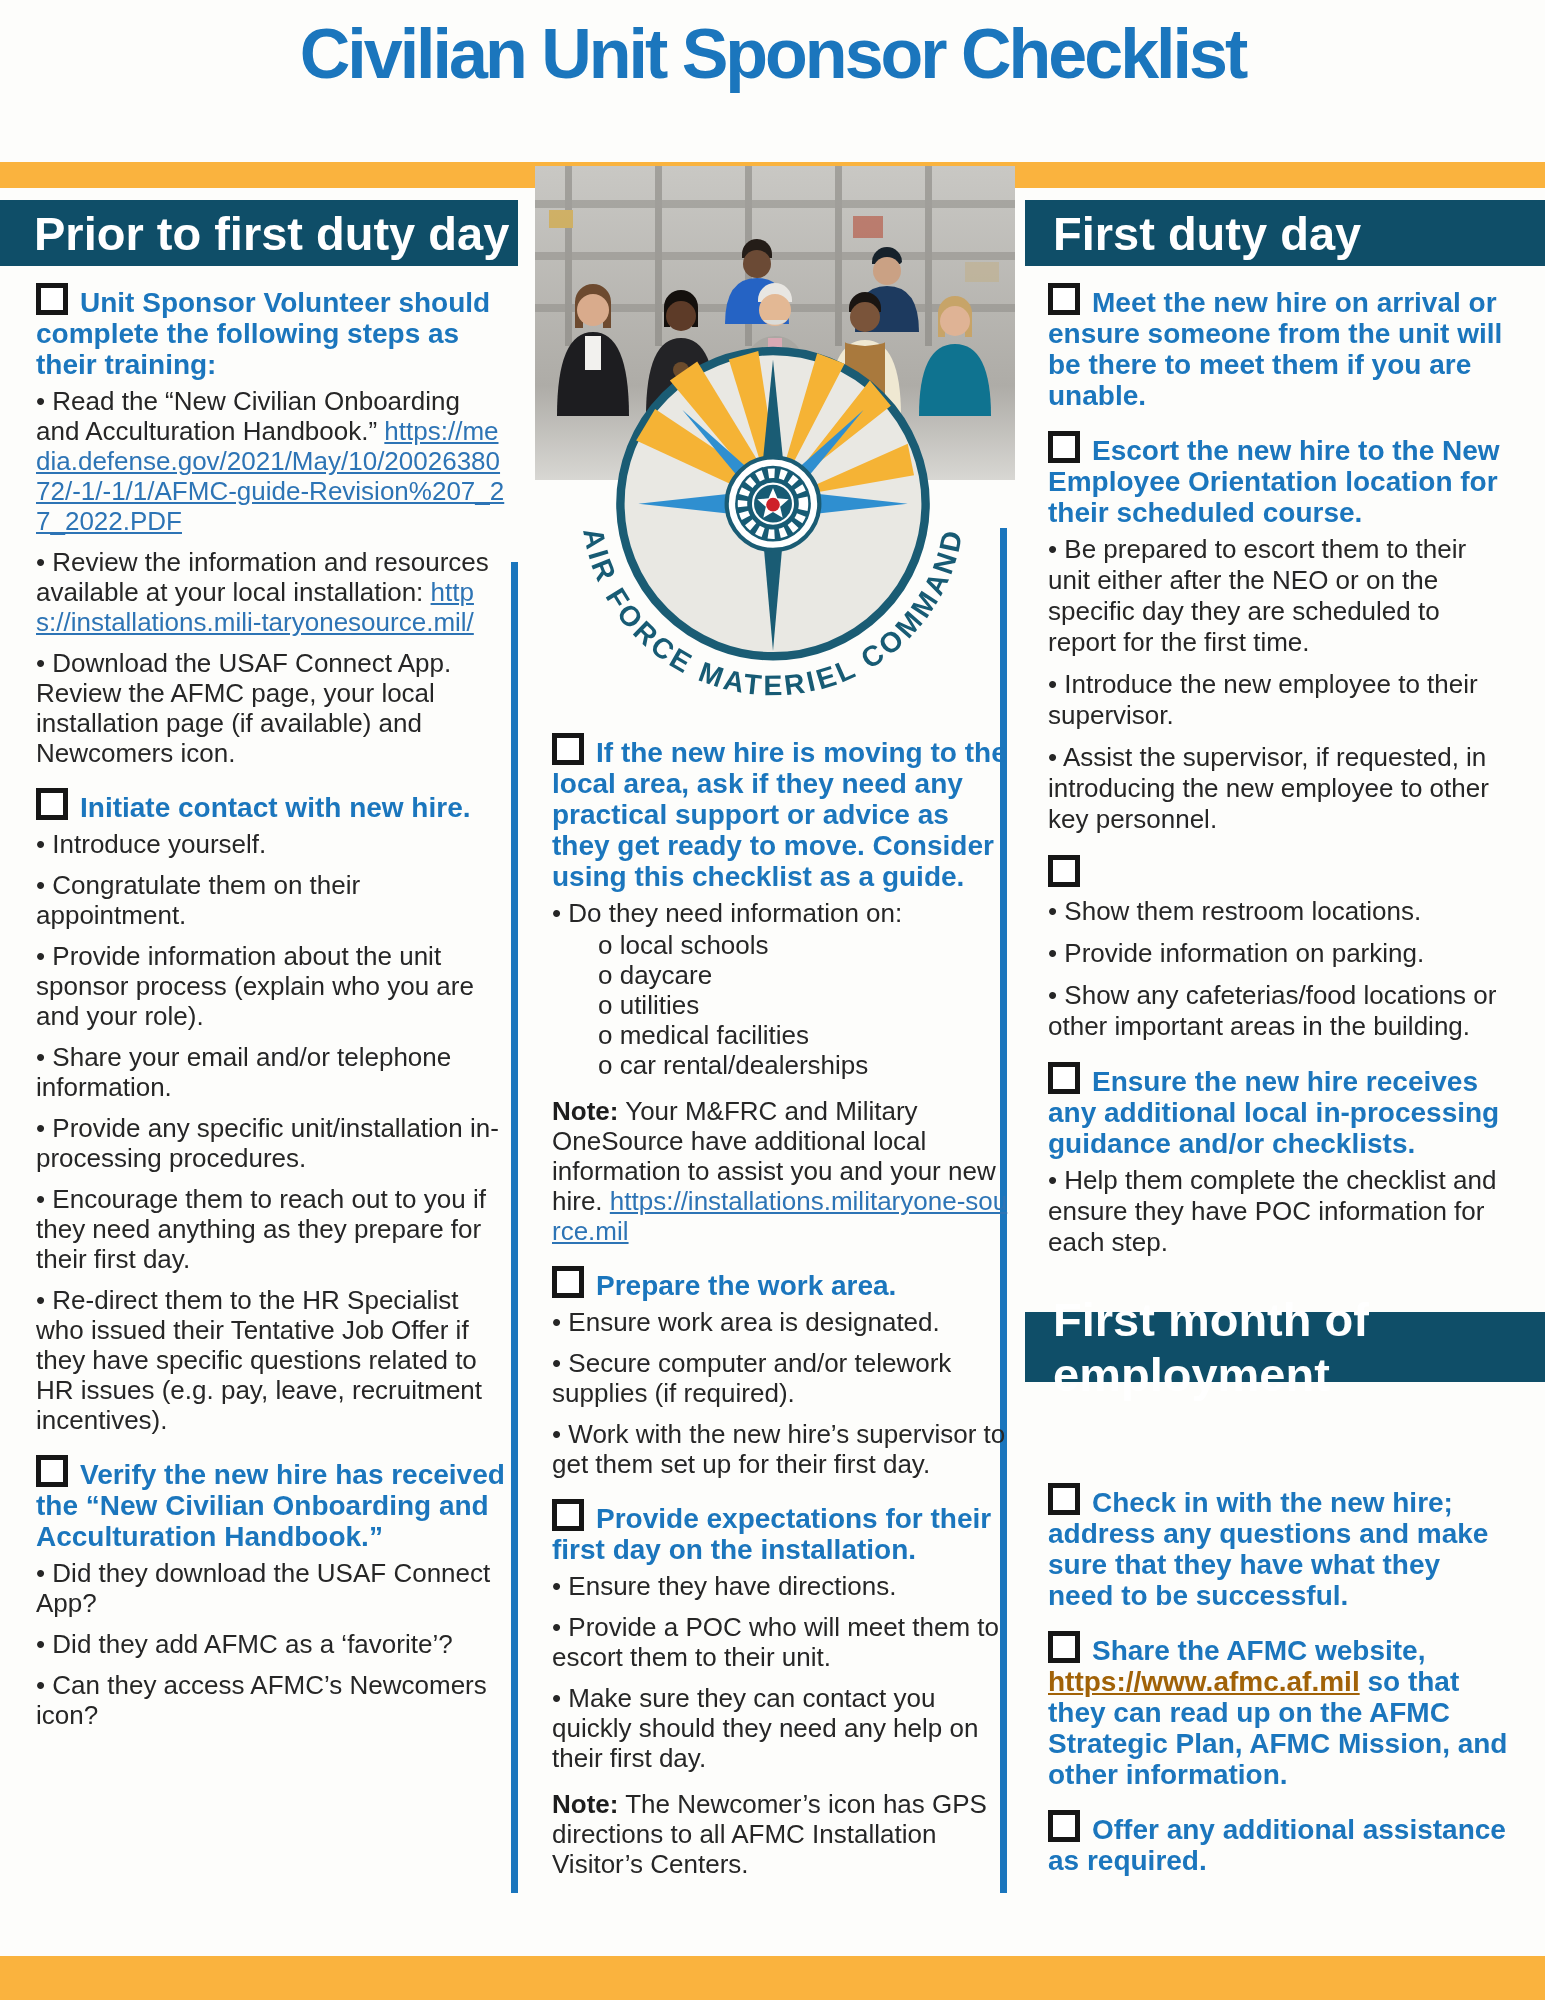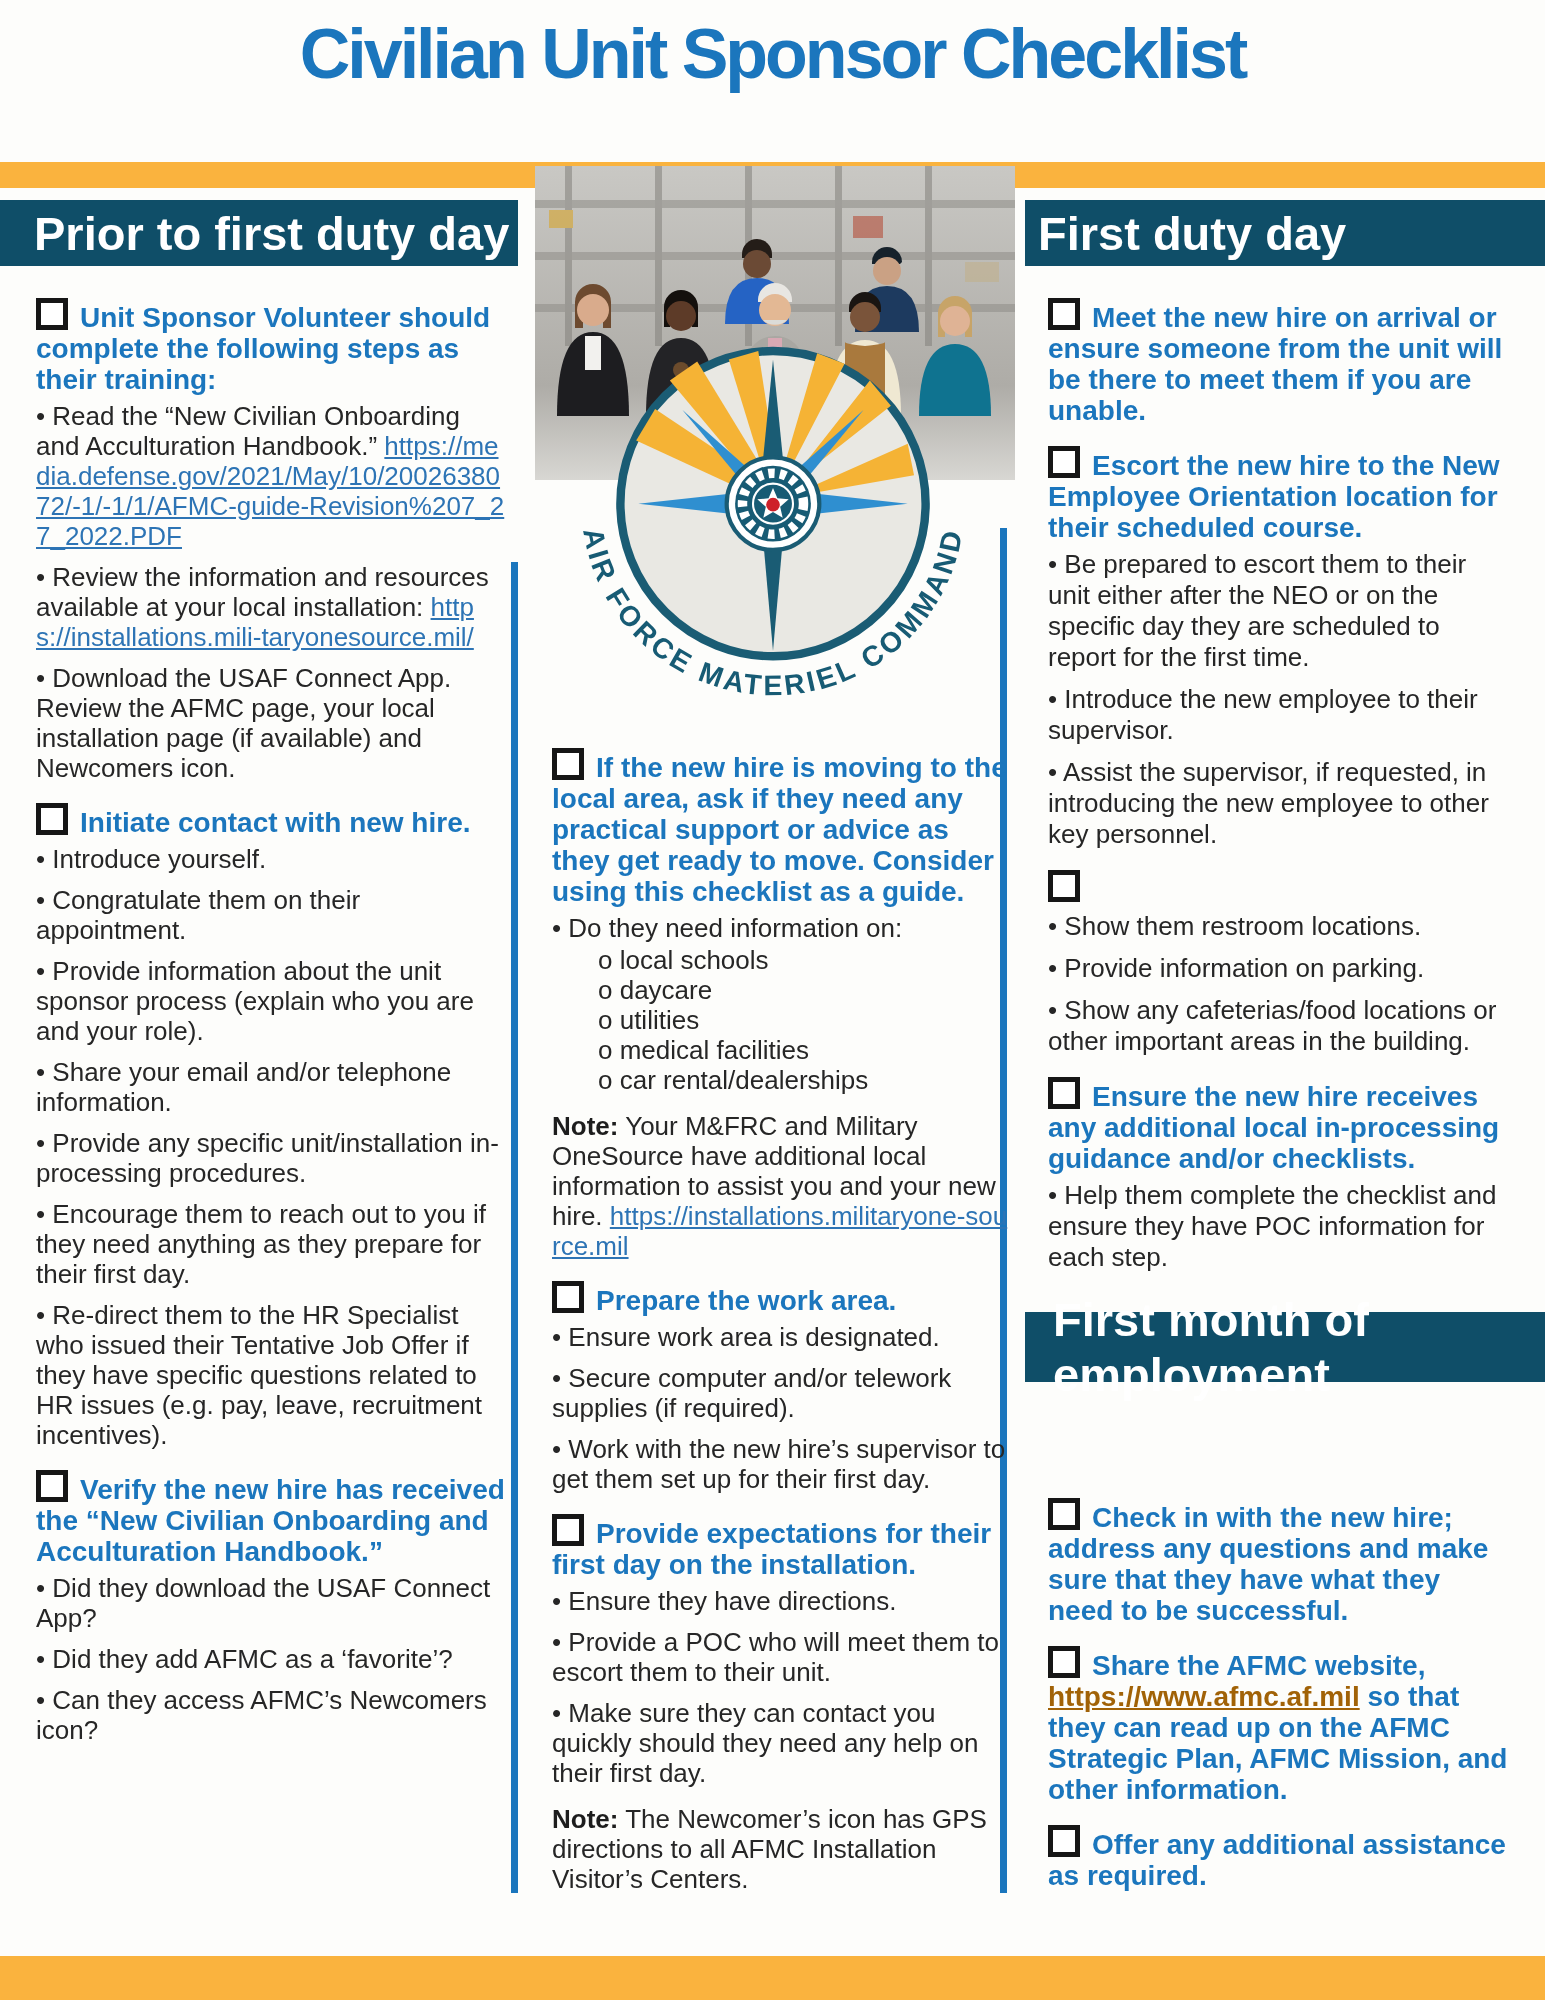--- a/index.html
+++ b/index.html
@@ -9,35 +9,35 @@
   .title{position:absolute;left:0;top:14px;width:100%;text-align:center;
          font-size:70px;font-weight:bold;letter-spacing:-3px;color:#1b76bd;}
   
   .band{position:absolute;left:0;width:1545px;background:#fab33e;}
   .band.top{top:162px;height:26px;}
   .band.bottom{top:1956px;height:44px;}
   
   .bar{position:absolute;background:#0f4e68;color:#ffffff;font-weight:bold;
        font-size:47px;display:flex;align-items:center;}
   .bar-left{left:0;top:200px;width:518px;height:66px;padding-left:34px;box-sizing:border-box;}
-  .bar-right1{left:1025px;top:200px;width:520px;height:66px;padding-left:13px;box-sizing:border-box;}
+  .bar-right1{left:1025px;top:200px;width:520px;height:66px;padding-left:28px;box-sizing:border-box;}
   .bar-right2{left:1025px;top:1312px;width:520px;height:70px;padding-left:28px;box-sizing:border-box;}
   
   .col{position:absolute;font-size:26px;line-height:30px;}
   .col-left{left:36px;top:283px;width:472px;}
   .col-mid{left:552px;top:733px;width:458px;}
   .col-right1{left:1048px;top:283px;width:462px;line-height:31px;}
   .col-right2{left:1048px;top:1483px;width:462px;line-height:31px;}
   
   .vrule{position:absolute;width:7px;background:#1b76bd;}
   .vrule.l{left:511px;top:562px;height:1331px;}
   .vrule.r{left:1000px;top:528px;height:1365px;}
   
   .sec{font-size:28px;line-height:31px;font-weight:bold;color:#1b76bd;margin:20px 0 6px 0;}
-  .sec.first{margin-top:15px;}
+  .sec.first{margin-top:0;}
   .cb{display:inline-block;width:22px;height:22px;border:5px solid #161616;background:#fff;
       margin-right:12px;vertical-align:-3px;}
   
   p{margin:0 0 11px 0;}
   .b::before{content:"• ";}
   .sub{padding-left:46px;margin:0;}
   .sub::before{content:"o ";}
   .note{margin-top:16px;}
   .note b{color:#1d1d1d;}
   a.lnk{color:#2d74b5;text-decoration:underline;word-break:break-all;cursor:pointer;}

